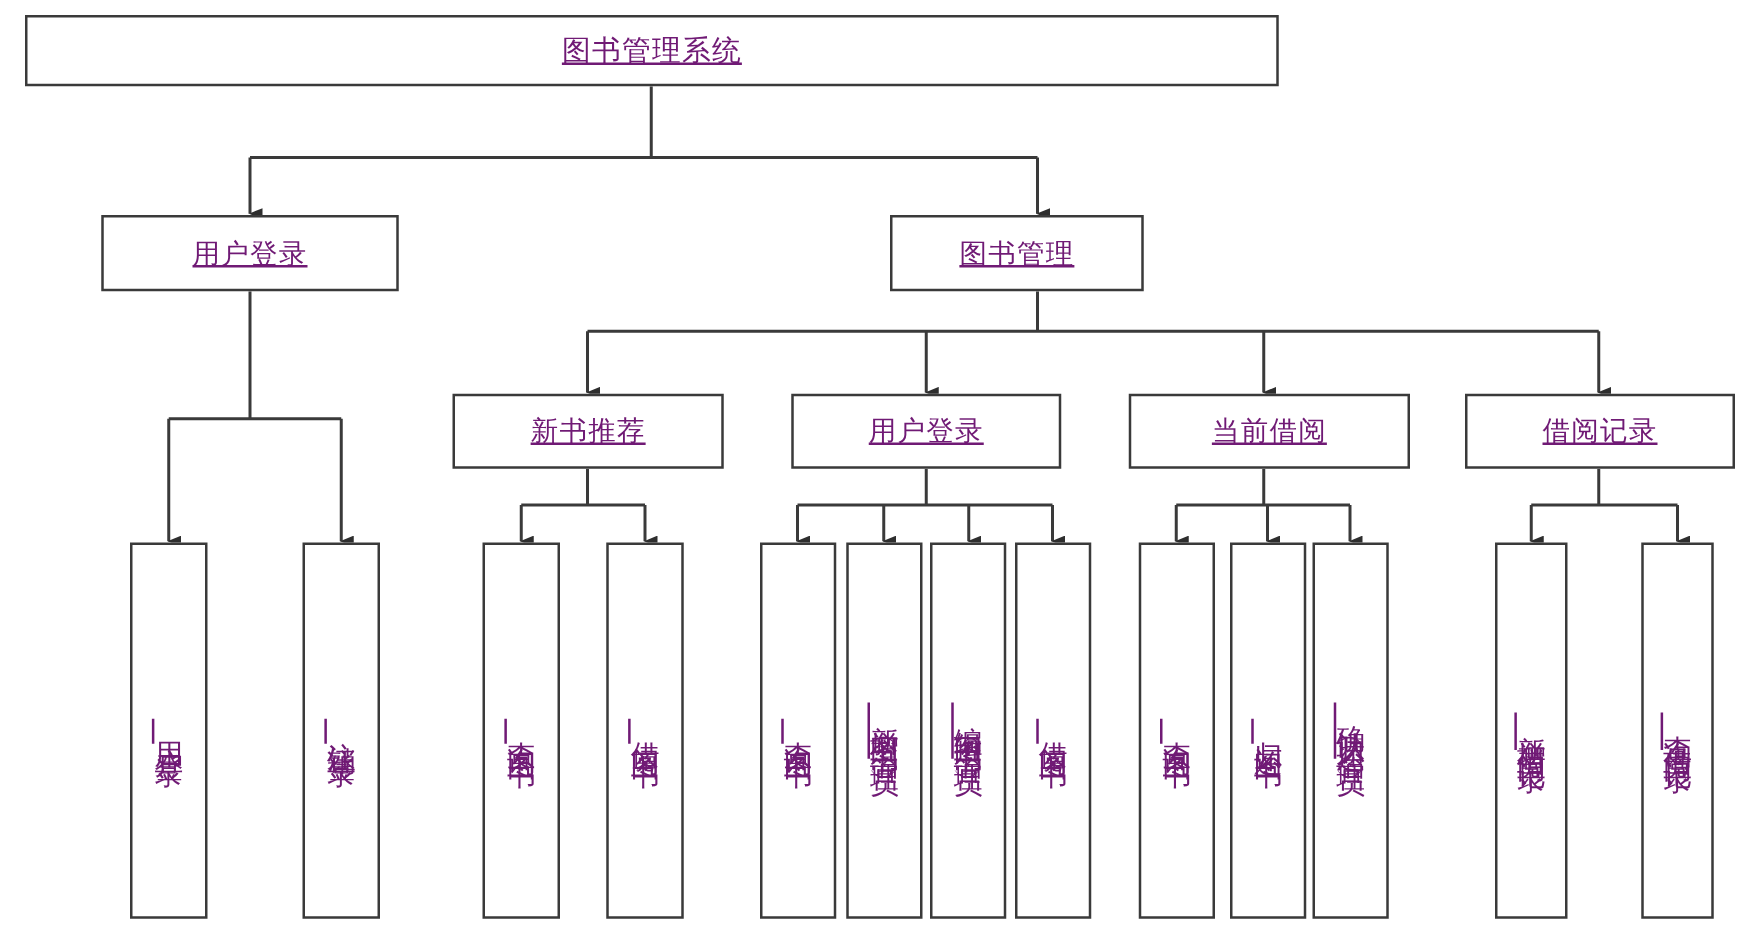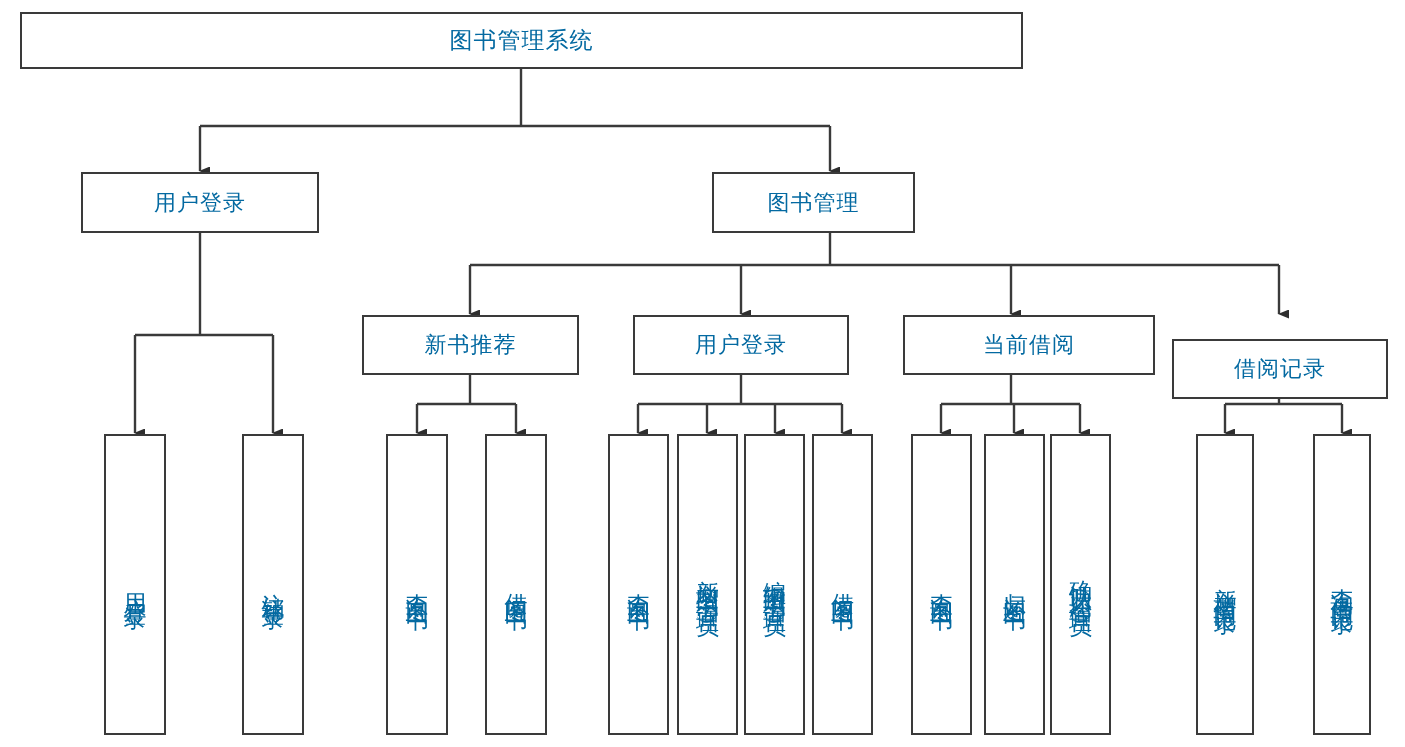--- a/index.html
+++ b/index.html
@@ -26,21 +26,22 @@
     pointer-events: none;
   }
   .node {
     position: absolute;
     box-sizing: border-box;
     border: 2px solid #3a3a3a;
     background: #ffffff;
     display: flex;
     align-items: center;
     justify-content: center;
-    color: #0369a1;
+    color: #701a75;
+    text-decoration: underline;
   }
   .node-label {
     display: block;
     line-height: 1.18;
     text-align: center;
     white-space: pre;
   }
   .node.horizontal .node-label {
     font-size: 22px;
     letter-spacing: 1px;
@@ -125,24 +126,24 @@
       </div>
       <div class="node horizontal" style="left: 712px; top: 172px; width: 203px; height: 61px; border-color: rgb(58, 58, 58);">
         <span class="node-label">图书管理</span>
       </div>
       <div class="node horizontal" style="left: 362px; top: 315px; width: 217px; height: 60px; border-color: rgb(58, 58, 58);">
         <span class="node-label">新书推荐</span>
       </div>
       <div class="node horizontal" style="left: 633px; top: 315px; width: 216px; height: 60px; border-color: rgb(58, 58, 58);">
         <span class="node-label">用户登录</span>
       </div>
-      <div class="node horizontal" style="left: 903px; top: 315px; width: 252px; height: 60px; border-color: rgb(58, 58, 58);">
+      <div class="node horizontal" style="left: 903px; top: 315px; width: 225px; height: 60px; border-color: rgb(58, 58, 58);">
         <span class="node-label">当前借阅</span>
       </div>
-      <div class="node horizontal" style="left: 1172px; top: 315px; width: 216px; height: 60px; border-color: rgb(58, 58, 58); margin-top: 24px;">
+      <div class="node horizontal" style="left: 1172px; top: 315px; width: 216px; height: 60px; border-color: rgb(58, 58, 58);">
         <span class="node-label">借阅记录</span>
       </div>
       <div class="node vertical" style="left: 104px; top: 434px; width: 62px; height: 301px; border-color: rgb(58, 58, 58);">
         <span class="node-label">用户登录</span>
       </div>
       <div class="node vertical" style="left: 242px; top: 434px; width: 62px; height: 301px; border-color: rgb(58, 58, 58);">
         <span class="node-label">注销登录</span>
       </div>
       <div class="node vertical" style="left: 386px; top: 434px; width: 62px; height: 301px; border-color: rgb(58, 58, 58);">
         <span class="node-label">查询图书</span>

